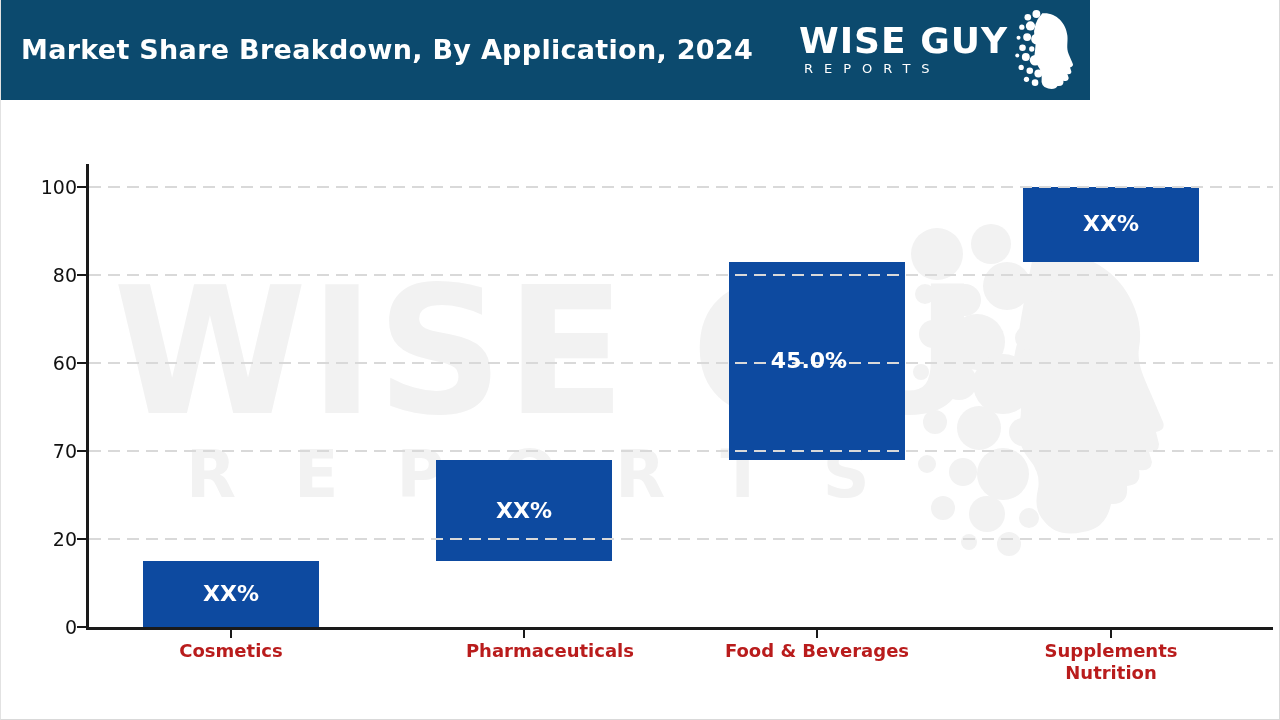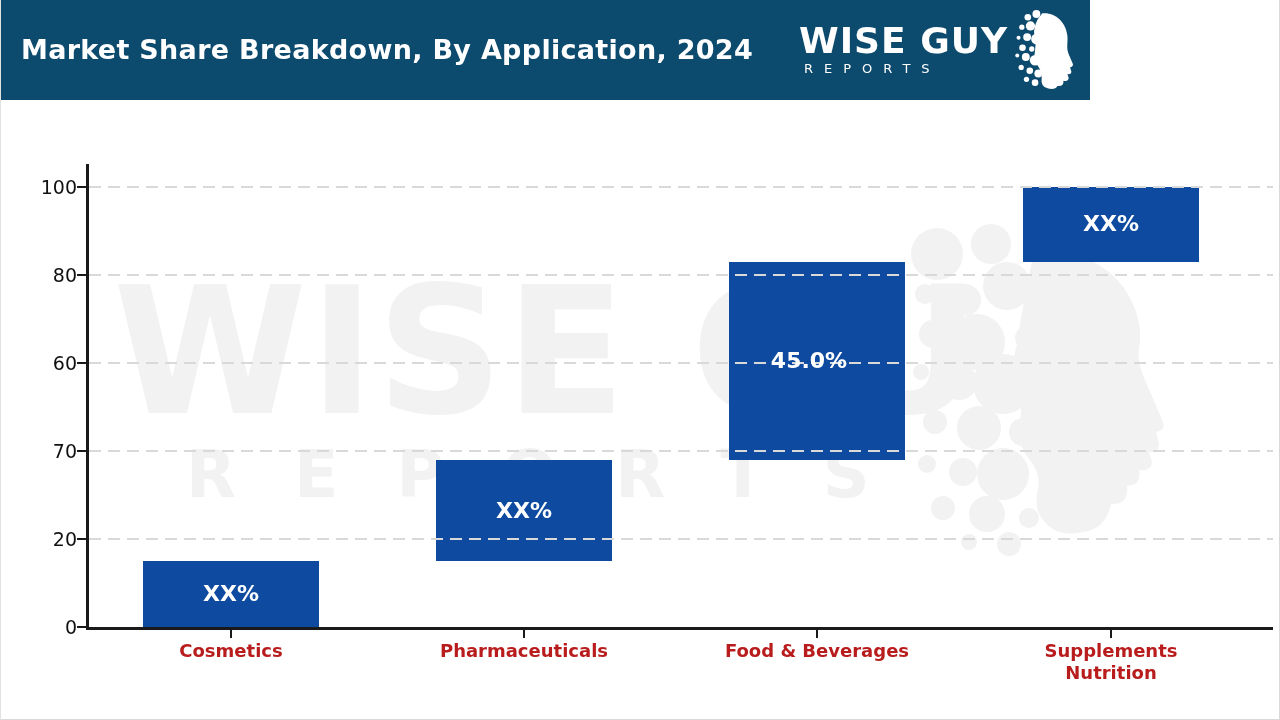--- a/index.html
+++ b/index.html
@@ -112,21 +112,21 @@
       <div class="ytick-label" style="left: 26px; top: 175px;">100</div>
       <div class="bar" style="left: 142px; top: 561px; width: 176px; height: 66px; background: rgb(13, 74, 160);"></div>
       <div class="bar-label" style="left: 142px; width: 176px; top: 561px; line-height: 66px;">XX%</div>
       <div class="xtick-mark" style="left: 229px;"></div>
       <div class="xtick-label" style="left: 120px; width: 220px;">
         <div>Cosmetics</div>
       </div>
       <div class="bar" style="left: 435px; top: 459.8px; width: 176px; height: 101.2px; background: rgb(13, 74, 160);"></div>
       <div class="bar-label" style="left: 435px; width: 176px; top: 459.8px; line-height: 101.2px;">XX%</div>
       <div class="xtick-mark" style="left: 522px;"></div>
-      <div class="xtick-label" style="left: 413px; width: 220px;">
+      <div class="xtick-label" style="left: 413px; width: 220px; text-align: right;">
         <div>Pharmaceuticals</div>
       </div>
       <div class="bar" style="left: 728px; top: 261.8px; width: 176px; height: 198px; background: rgb(13, 74, 160);"></div>
       <div class="bar-label" style="left: 728px; width: 160px; top: 261.8px; line-height: 198px;">45.0%</div>
       <div class="xtick-mark" style="left: 815px;"></div>
       <div class="xtick-label" style="left: 706px; width: 220px;">
         <div>Food &amp; Beverages</div>
       </div>
       <div class="bar" style="left: 1022px; top: 187px; width: 176px; height: 74.8px; background: rgb(13, 74, 160);"></div>
       <div class="bar-label" style="left: 1022px; width: 176px; top: 187px; line-height: 74.8px;">XX%</div>

